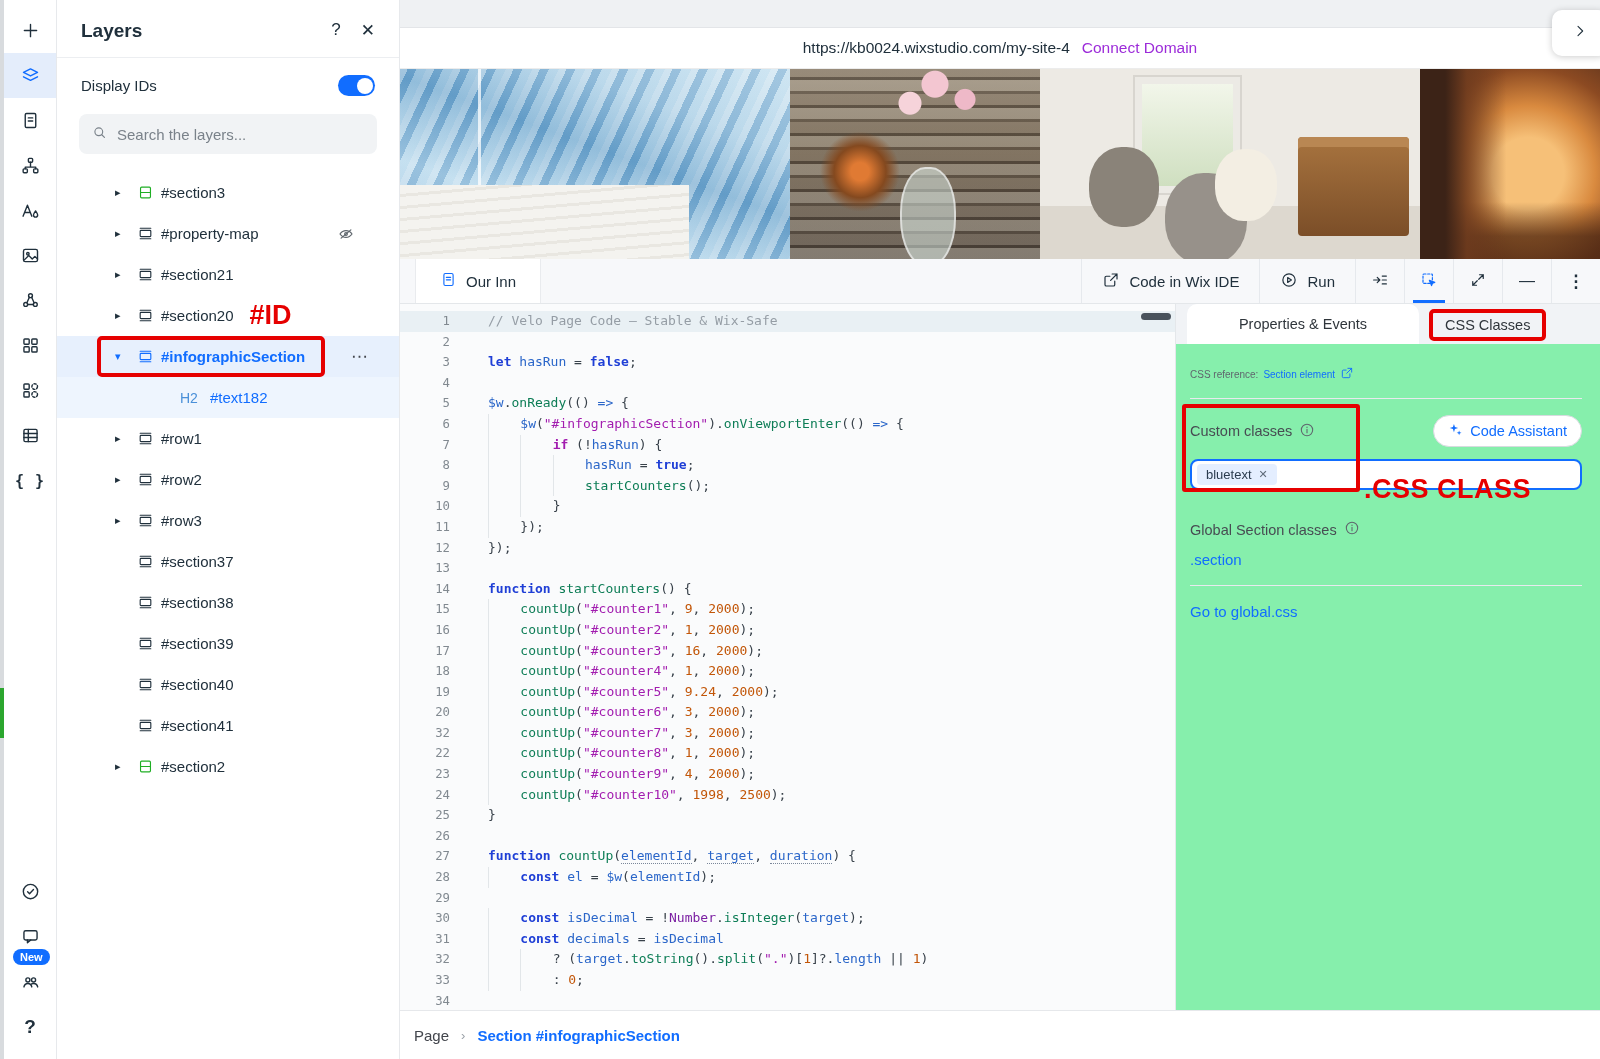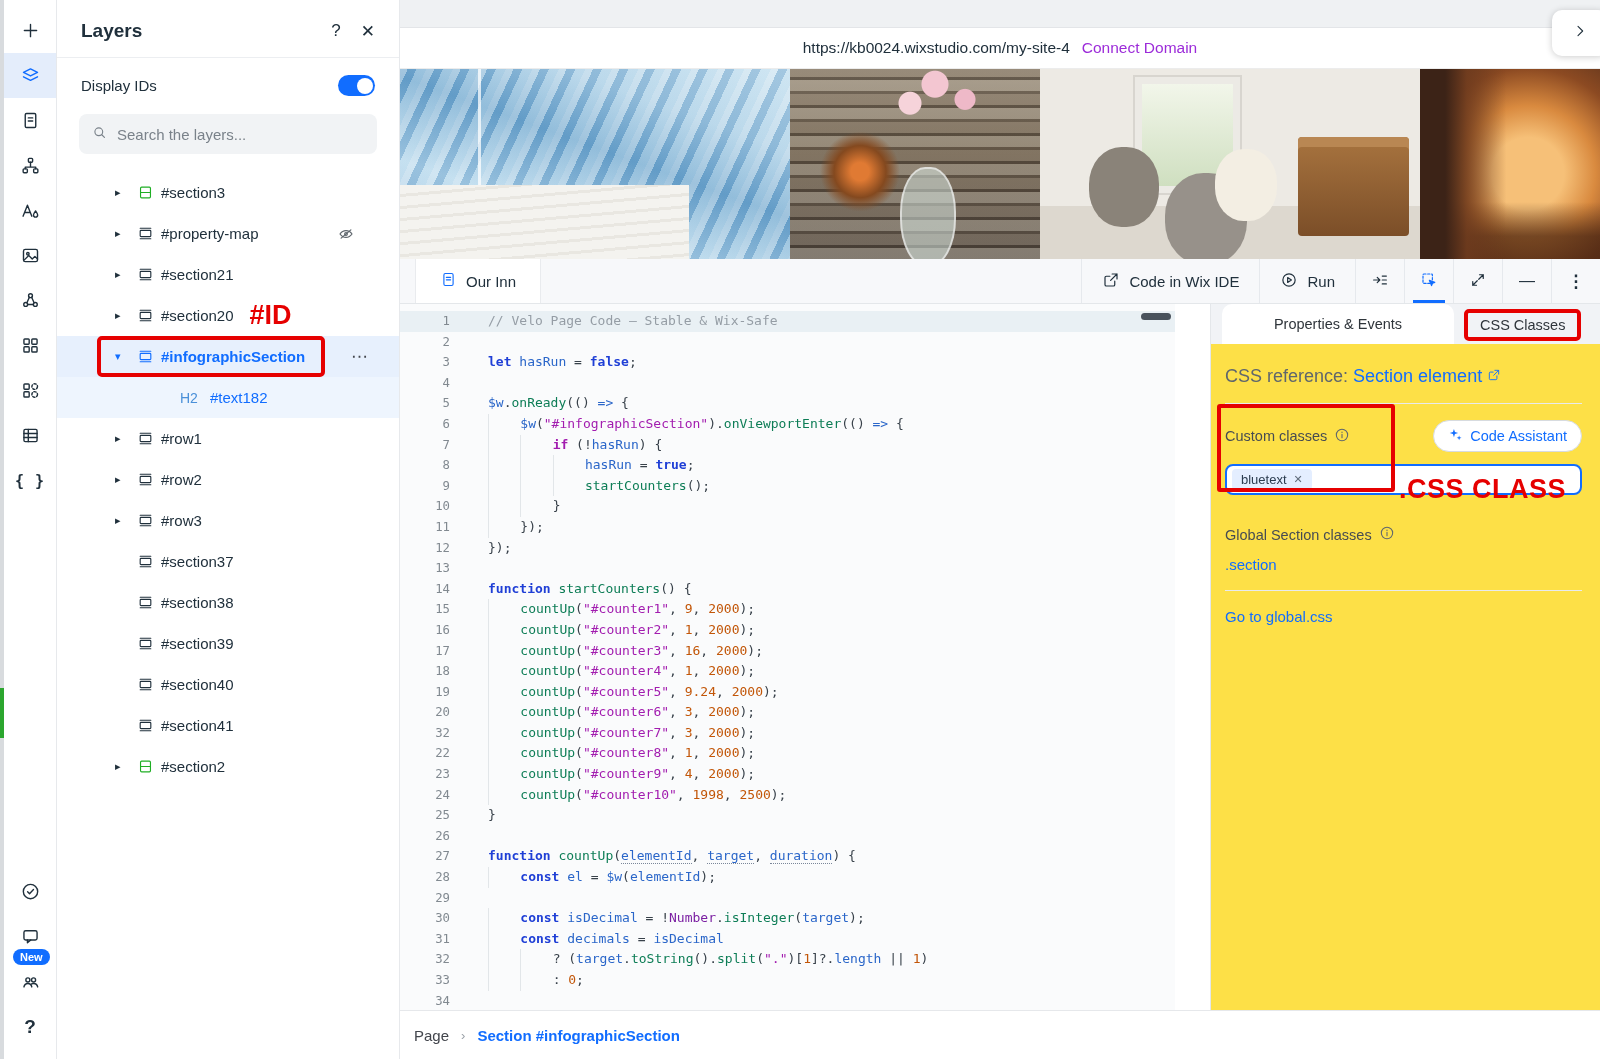--- a/index.html
+++ b/index.html
@@ -19,21 +19,21 @@
   .rail-item.active { background:#e4edfb; color:#116dff; }
   .rail-item.braces { font-size:15px; font-weight:bold; letter-spacing:1px; }
   .rail-item.qmark { font-size:19px; font-weight:bold; }
   .rail-spacer { margin-top:auto; }
   .newbadge { position:absolute; top:-10px; left:9px; background:#116dff; color:#fff; font-size:11px;
               font-weight:bold; padding:2px 7px; border-radius:9px; z-index:2; }
 
   
   .layers { width:343px; flex:0 0 auto; background:#fff; border-right:1px solid #e7e9ec;
             display:flex; flex-direction:column; }
-  .lp-head { display:flex; align-items:center; padding:20px 24px 15px; }
+  .lp-head { display:flex; align-items:flex-start; padding:20px 24px 15px; }
   .lp-title { font-size:19px; font-weight:bold; }
   .lp-head .sp { flex:1; }
   .lp-glyph { font-size:17px; color:#20303c; margin-left:20px; cursor:pointer; }
   .lp-div { border-bottom:1px solid #eceef1; }
   .ids-row { display:flex; align-items:center; justify-content:space-between; padding:17px 24px 12px; }
   .ids-label { font-size:15px; }
   .toggle { width:37px; height:21px; border-radius:11px; background:#116dff; position:relative; cursor:pointer; }
   .toggle .knob { position:absolute; top:2.5px; right:2.5px; width:16px; height:16px; border-radius:50%; background:#fff; }
   .searchbox { margin:6px 22px 8px; height:40px; background:#f1f3f5; border-radius:8px;
                display:flex; align-items:center; gap:9px; padding:0 12px; color:#7a828a; }
@@ -135,28 +135,28 @@
   .lbody { padding-left:38px; flex:1; }
   .ind { display:inline-block; white-space:pre; border-left:1px solid #e2e6e9; }
   .tk-cm { color:#959da5; } .tk-kw { color:#1f3fd6; font-weight:bold; }
   .tk-ctl { color:#a21caf; font-weight:bold; } .tk-vr { color:#2a66c9; }
   .tk-fn { color:#0d7d56; } .tk-st { color:#a21caf; } .tk-nm { color:#c25608; }
   .tk-pl { color:#38414a; } .tk-op { color:#2a66c9; } .tk-cls { color:#7b1fa2; }
   .tk-pr { color:#2a66c9; border-bottom:1px dotted #7a8699; }
   .vthumb { position:absolute; top:9px; right:4px; width:30px; height:7px; background:#49525c; border-radius:4px; }
 
   
-  .rightpanel { flex:1; background:#fde047; border-left:1px solid #e4e7ea; position:relative; min-width:0;margin-left:35px; }
+  .rightpanel { flex:1; background:#86efac; border-left:1px solid #e4e7ea; position:relative; min-width:0; }
   .rp-tabs { height:40px; background:#f1f3f6; display:flex; align-items:flex-end; }
   .tab-props { width:232px; height:40px; margin-left:11px; background:#fff; border-radius:10px 10px 0 0;
       display:flex; align-items:center; justify-content:center; font-size:14.5px; color:#2f353b; cursor:pointer; }
   .tab-css { margin-left:10px; margin-bottom:3px; border:4px solid #e60000; border-radius:5px;
       padding:4px 12px; font-size:14.5px; color:#2f353b; background:transparent; cursor:pointer; }
   .rp-body { padding:14px 18px 0 14px; }
-  .refline { font-size:18px; color:#5f666d; margin:8px 0 16px; display:flex; align-items:center; gap:5px; }
+  .refline { font-size:10px; color:#5f666d; margin:8px 0 16px; display:flex; align-items:center; gap:5px; }
   .reflink { color:#116dff; cursor:pointer; display:flex; align-items:center; gap:5px; }
   .reflink svg { width:14px; height:14px; }
   .rp-hr { border:none; border-top:1px solid #e8eaee; }
   .customrow { margin-top:16px; display:flex; align-items:center; justify-content:space-between; }
   .rp-label { font-size:14.5px; color:#474c52; display:flex; align-items:center; gap:7px; }
   .rp-label svg { width:16px; height:16px; color:#5f666d; }
   .assistbtn { border:1px solid #d7dbdf; background:#fff; border-radius:18px; padding:6px 14px;
       color:#116dff; font-size:14.5px; display:flex; align-items:center; gap:7px; cursor:pointer; }
   .assistbtn svg { width:15px; height:15px; }
   .classinput { margin-top:12px; height:31px; border:2px solid #116dff; border-radius:8px; background:#fff;

